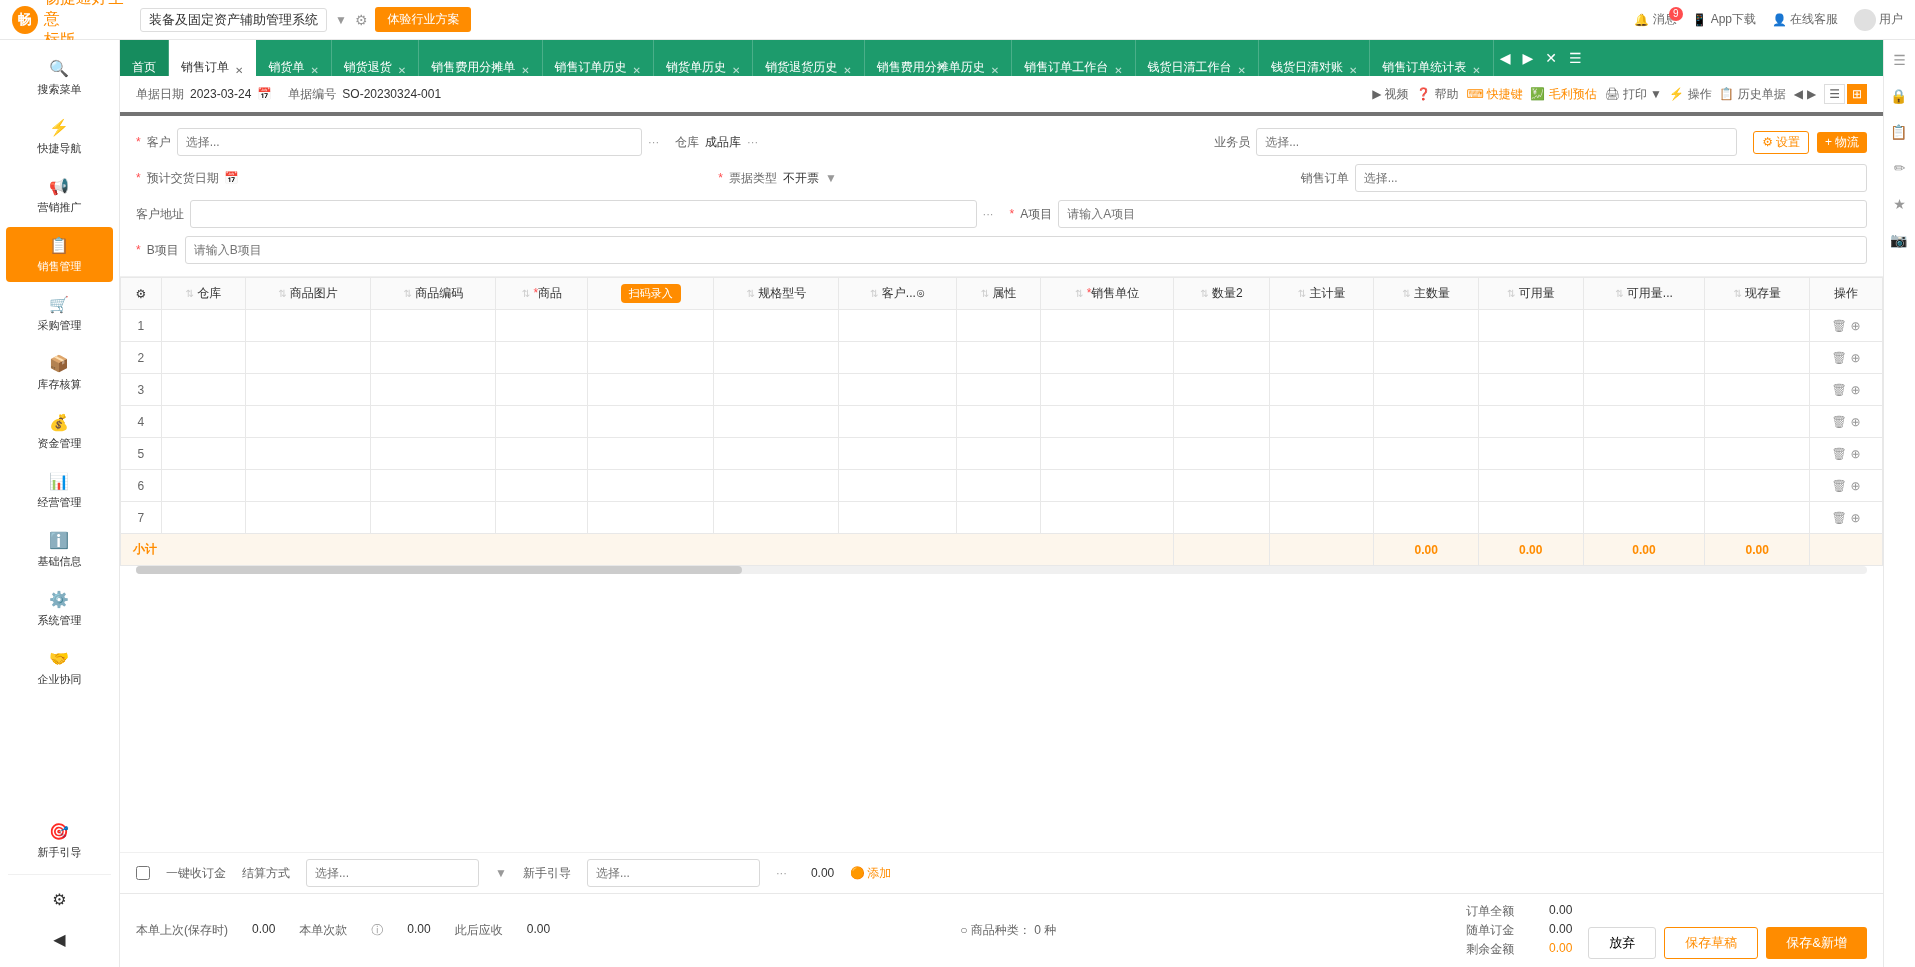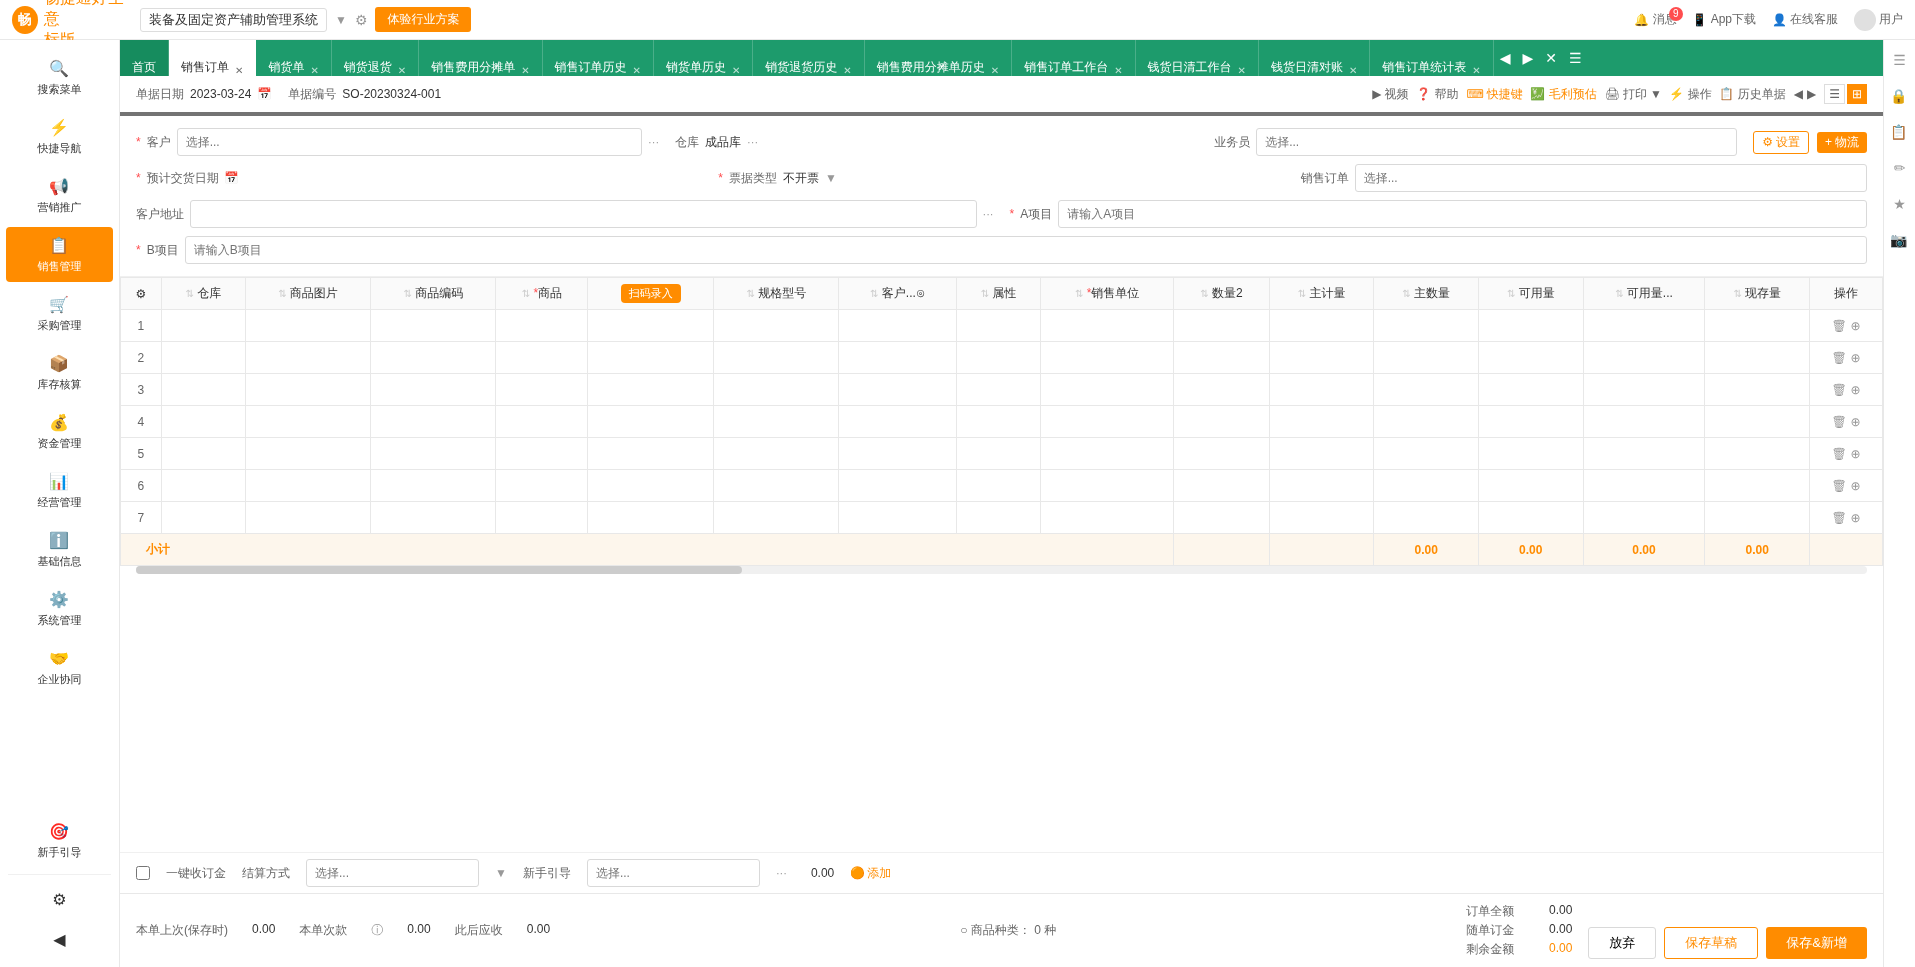--- a/index.html
+++ b/index.html
@@ -544,21 +544,21 @@
                 <td></td>
                 <td></td>
                 <td></td>
                 <td></td>
                 <td></td>
                 <td></td>
                 <td></td>
               <td><span style="cursor:pointer;color:#999;">🗑</span><span style="cursor:pointer;color:#999;margin-left:4px;">⊕</span></td>
             </tr>
             <tr class="total-row">
-              <td colspan="10" style="text-align:left;padding-left:25px;margin-left:24px;">小计</td>
+              <td colspan="10" style="text-align:left;padding-left:12px;margin-left:24px;">小计</td>
               <td></td>
               <td></td>
               <td>0.00</td>
               <td>0.00</td>
               <td>0.00</td>
               <td>0.00</td>
               <td></td>
             </tr>
           </tbody>
         </table>

